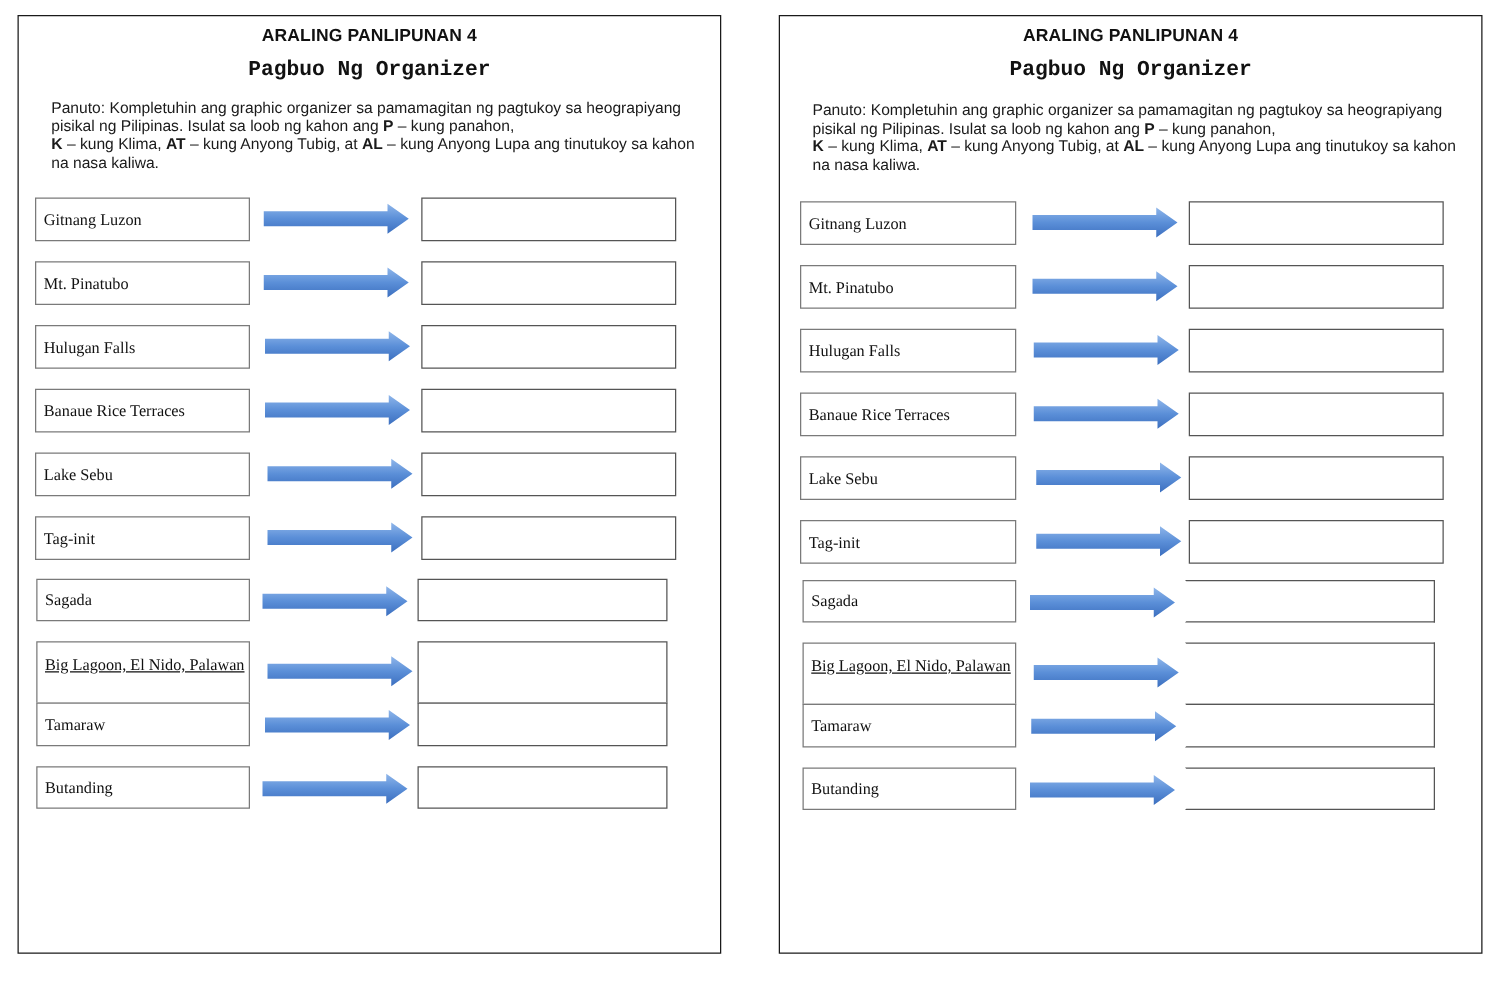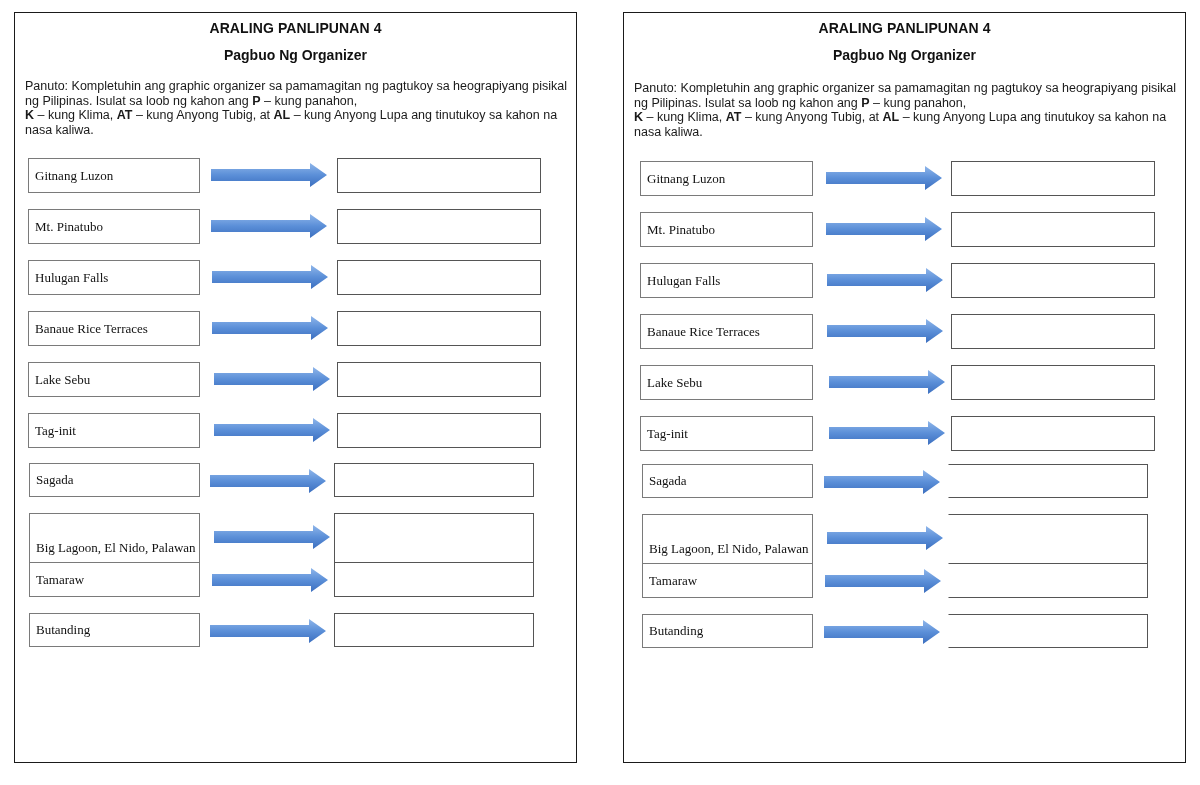--- a/index.html
+++ b/index.html
@@ -5,34 +5,34 @@
   html, body { margin:0; padding:0; background:#ffffff; }
   body { width:1200px; height:785px; position:relative; overflow:hidden; }
   .page {
     position:absolute; background:#fff; border:1.5px solid #1a1a1a; box-sizing:border-box;
   }
   .title, .subtitle {
     position:absolute; left:0; right:0; text-align:center;
     font-family:"Liberation Sans", sans-serif; color:#111; font-weight:bold;
   }
   .title { top:7px; font-size:14px; letter-spacing:0.1px; }
-  .subtitle { top:34px; font-size:14px; }
+  .subtitle { top:34px; font-size:17px;font-family:Liberation Mono, monospace; }
   .instructions {
-    position:absolute; left:10px; right:8px; top:66px;
+    position:absolute; left:26px; right:8px; top:66px;
     font-family:"Liberation Sans", sans-serif; font-size:12.5px; line-height:14.5px; color:#1a1a1a;
   }
   .instructions b { font-weight:bold; }
   .box {
     position:absolute; box-sizing:border-box; border:1.3px solid #7a7a7a; background:#fff;
   }
   .label-box span {
     position:absolute; left:6px; top:50%; transform:translateY(-50%);
     font-family:"Liberation Serif", serif; font-size:13px; color:#111; white-space:nowrap;
   }
-  .label-box.tall span { top:26px; transform:none; }
+  .label-box.tall span { top:10px; transform:none;text-decoration:underline; }
   .answer-box { border-color:#555; }
   .arrow { position:absolute; width:118px; height:26px; }
 </style>
 </head>
 <body>
 
 <div class="page" style="left:14px; top:12px; width:563px; height:751px;">
   <div class="title">ARALING PANLIPUNAN 4</div>
   <div class="subtitle">Pagbuo Ng Organizer</div>
   <div class="instructions"><span>Panuto: Kompletuhin ang graphic organizer sa pamamagitan ng pagtukoy sa heograpiyang pisikal ng Pilipinas. Isulat sa loob ng kahon ang </span><b>P</b><span> – kung panahon, </span><br><b>K</b><span> – kung Klima, </span><b>AT</b><span> – kung Anyong Tubig, at </span><b>AL</b><span> – kung Anyong Lupa ang tinutukoy sa kahon na nasa kaliwa.</span></div>

